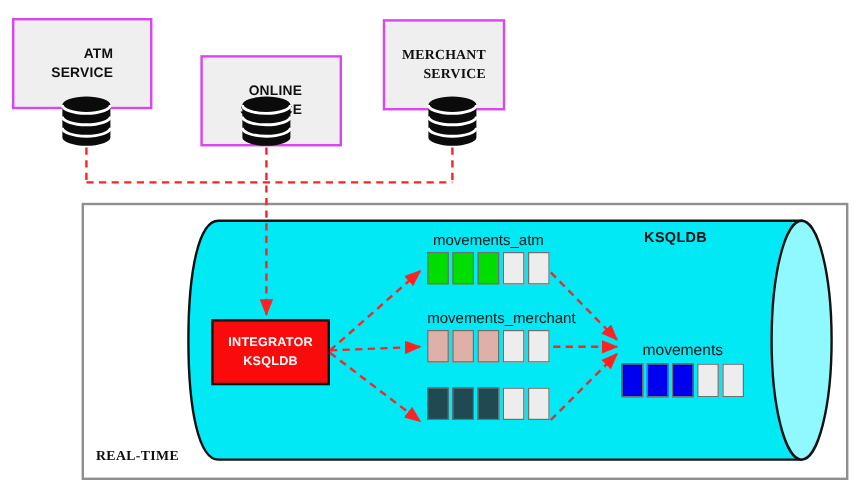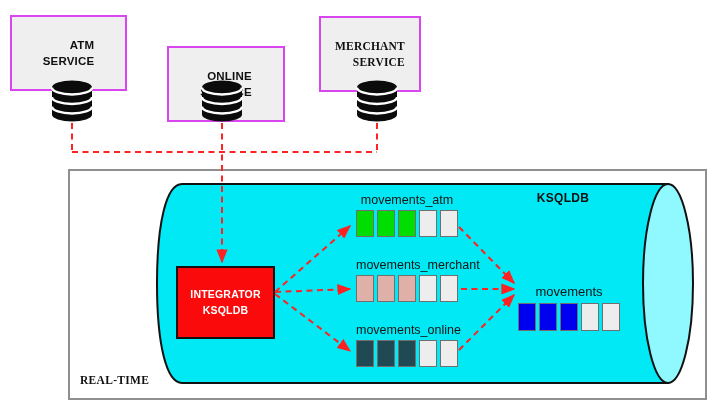--- a/index.html
+++ b/index.html
@@ -76,21 +76,21 @@
 <div class="abs outer-rect" style="left:68px;top:169px;width:639px;height:231px;"></div>
 <div class="abs realtime-label" style="left:80px;top:374px;font-family:Liberation Serif, serif;">REAL-TIME</div>
 
 <svg class="abs" style="left:0;top:0;" width="719" height="412" viewBox="0 0 719 412">
   <path d="M182,184 H668 V383 H182 C166,383 157,343 157,283.5 C157,224 166,184 182,184 Z" style="fill:var(--cyl-body,#00e9f5)" stroke="#111" stroke-width="2"></path>
   <ellipse cx="668" cy="283.5" rx="25" ry="99.5" style="fill:var(--cyl-cap,#90f9ff)" stroke="#111" stroke-width="2"></ellipse>
 </svg>
 
 <div class="abs kafka-label" style="left:523px;top:191px;">KSQLDB</div>
 
-<div class="abs integrator-box" style="left:176px;top:266px;width:99px;height:73px;">INTEGRATOR
+<div class="abs integrator-box" style="left:176px;top:266px;width:99px;height:55px;">INTEGRATOR
 KSQLDB</div>
 
 <div class="abs topic row-atm" style="left:356px;top:193px;">
   <div class="topic-label">movements_atm</div>
   <div class="cells">
     <div class="cell filled"></div>
     <div class="cell filled"></div>
     <div class="cell filled"></div>
     <div class="cell"></div>
     <div class="cell"></div>
@@ -102,21 +102,20 @@
   <div class="cells">
     <div class="cell filled"></div>
     <div class="cell filled"></div>
     <div class="cell filled"></div>
     <div class="cell"></div>
     <div class="cell"></div>
   </div>
 </div>
 
 <div class="abs topic row-online" style="left:356px;top:323px;">
-  <div class="topic-label">movements_online</div>
   <div class="cells">
     <div class="cell filled"></div>
     <div class="cell filled"></div>
     <div class="cell filled"></div>
     <div class="cell"></div>
     <div class="cell"></div>
   </div>
 </div>
 
 <div class="abs topic row-movements" style="left:518px;top:256px;margin-top:28px;">

